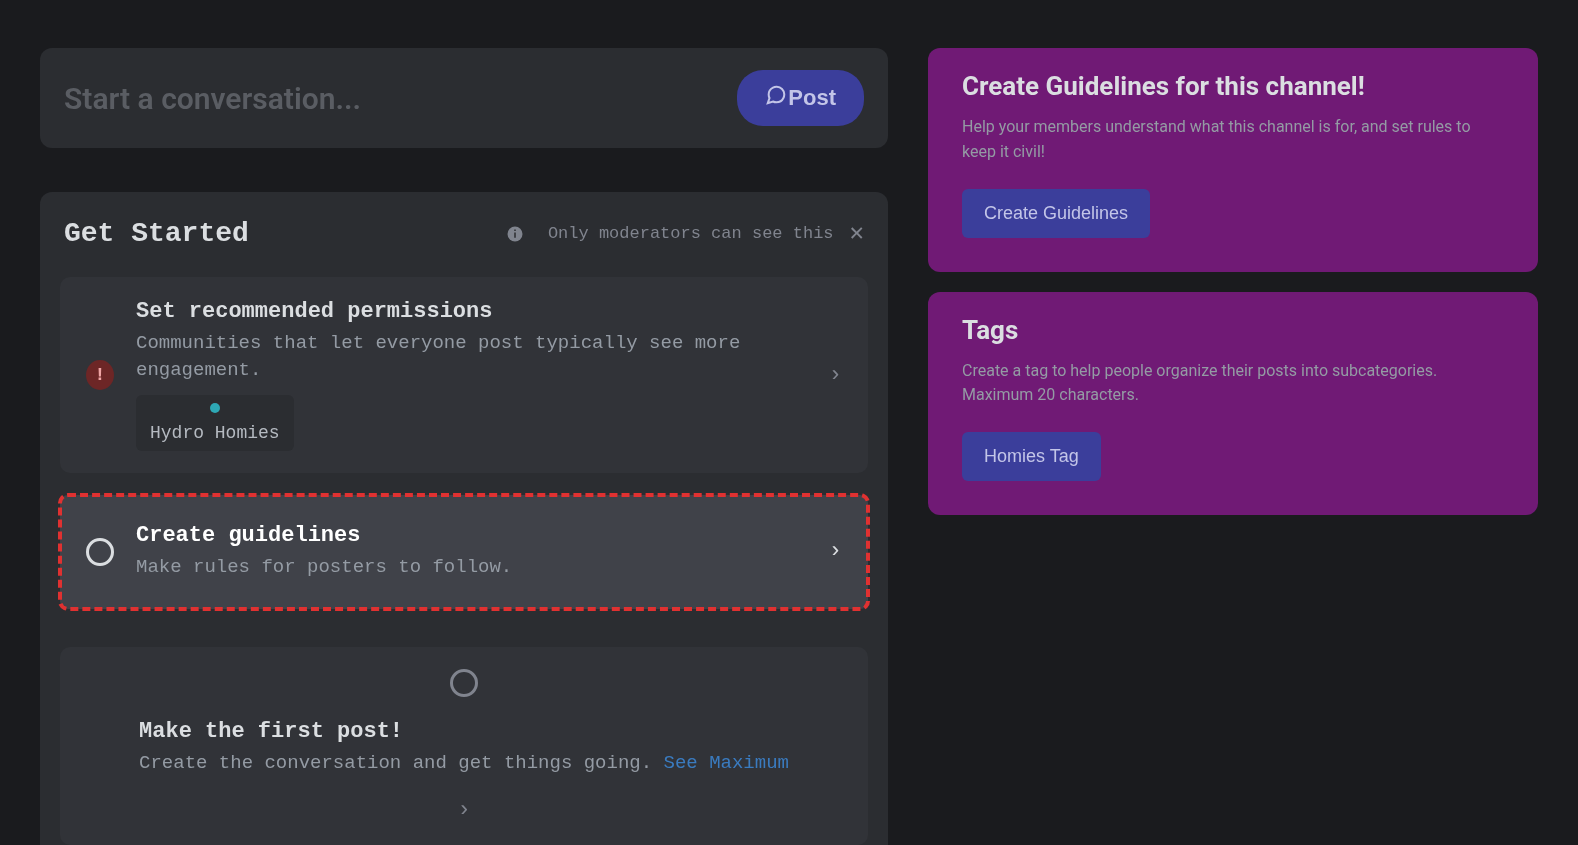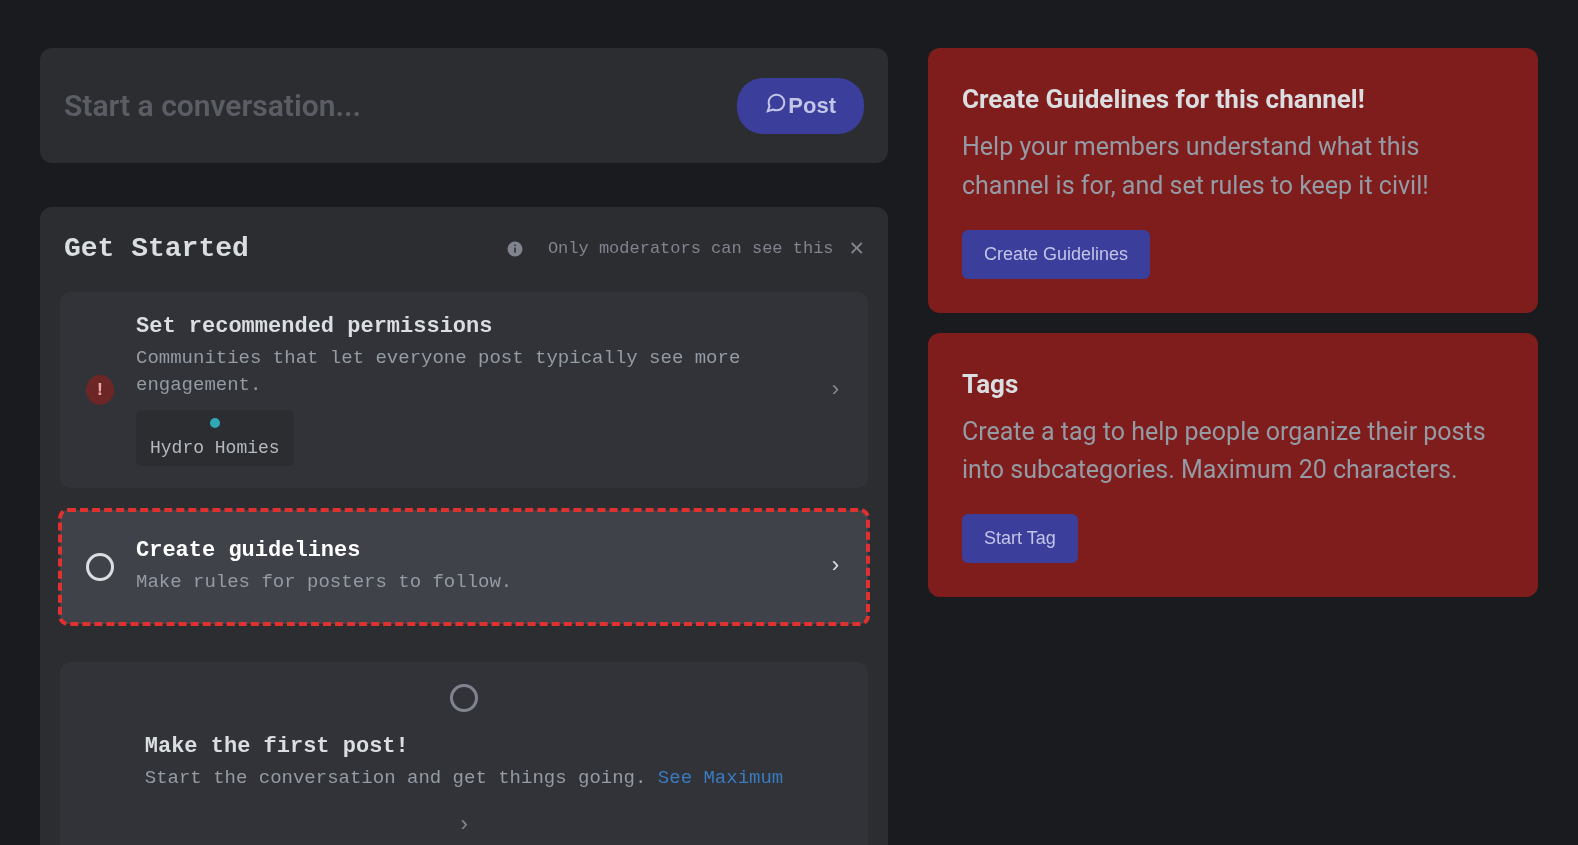--- a/index.html
+++ b/index.html
@@ -15,21 +15,21 @@
       display: flex;
       gap: 40px;
       padding: 48px 40px 40px 40px;
     }
     .left-col { width: 848px; }
     .right-col { flex: 1; display: flex; flex-direction: column; gap: 20px; }
 
     .compose-bar {
       background: #2b2d31;
       border-radius: 12px;
-      height: 115px;
+      height: 100px;
       display: flex;
       align-items: center;
       justify-content: space-between;
       padding: 0 24px 0 24px;
     }
     .compose-placeholder {
       color: #5a5d63;
       font-size: 30px;
       font-weight: 600;
     }
@@ -118,29 +118,29 @@
     .tag-pill {
       display: inline-flex; align-items: center; gap: 10px;
       background: #2b2d31; border-radius: 6px;
       padding: 8px 14px; color: #b5bac1; font-size: 18px; font-weight: 500; flex-direction: column;
     }
     .dot { width: 10px; height: 10px; background: #2ea8b5; border-radius: 50%; display: inline-block; }
     .chevron { color: #80848e; font-size: 22px; }
     .chevron.bright { color: #dbdee1; }
 
     .side-card {
-      background: #7f1d1d;
+      background: #701a75;
       border-radius: 12px;
-      padding: 36px 34px 34px 34px;
+      padding: 23px 34px 34px 34px;
     }
     .side-title {
       color: #dbdee1; font-size: 26px; font-weight: 700;
     }
     .side-desc {
-      color: #949ba4; font-size: 25px; margin-top: 14px; line-height: 1.55;
+      color: #949ba4; font-size: 16px; margin-top: 14px; line-height: 1.55;
     }
     .side-btn {
       background: #3b3e9b; color: #c3c5e8;
       border: none; border-radius: 6px;
       padding: 14px 22px; font-size: 18px; font-weight: 500;
       margin-top: 24px; cursor: pointer;
     }
     .info-icon {
       width: 18px; height: 18px; fill: #80848e;
     }
@@ -207,34 +207,34 @@
         <div class="chevron bright">›</div>
       </div>
 
       <div class="task-item spaced">
         <div class="task-indicator">
           <div class="empty-circle"></div>
         </div>
         <div class="task-body">
           <div class="task-title">Make the first post!</div>
           <div class="task-desc">
-            <span>Start the conversation and get things going. </span><a href="#">See Maximum</a>
+            <span>Create the conversation and get things going. </span><a href="#">See Maximum</a>
           </div>
         </div>
         <div class="chevron">›</div>
       </div>
 
     </div>
   </div>
 
   <div class="right-col">
     <div class="side-card">
       <div class="side-title">Create Guidelines for this channel!</div>
       <div class="side-desc">Help your members understand what this channel is for, and set rules to keep it civil!</div>
       <button class="side-btn">Create Guidelines</button>
     </div>
     <div class="side-card">
       <div class="side-title">Tags</div>
       <div class="side-desc">Create a tag to help people organize their posts into subcategories. Maximum 20 characters.</div>
-      <button class="side-btn">Start Tag</button>
+      <button class="side-btn">Homies Tag</button>
     </div>
   </div>
 </div>
 
 </body></html>

